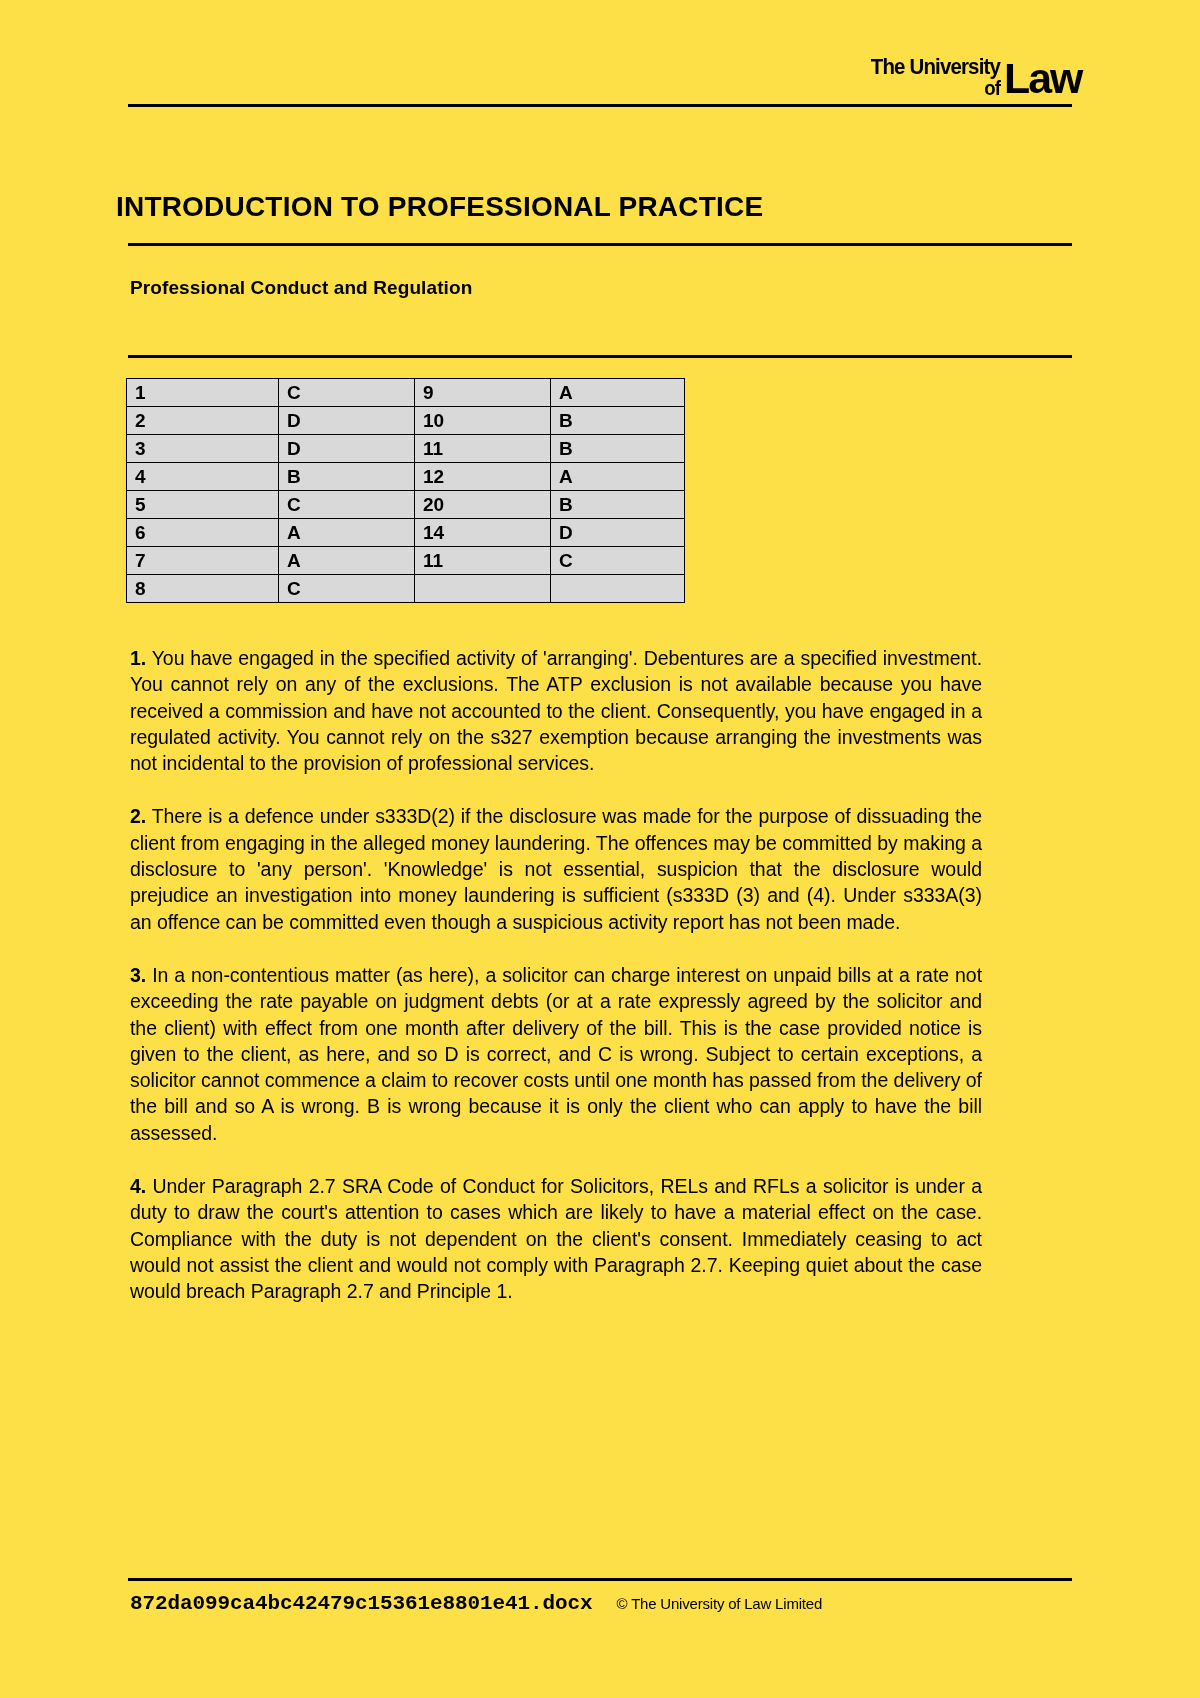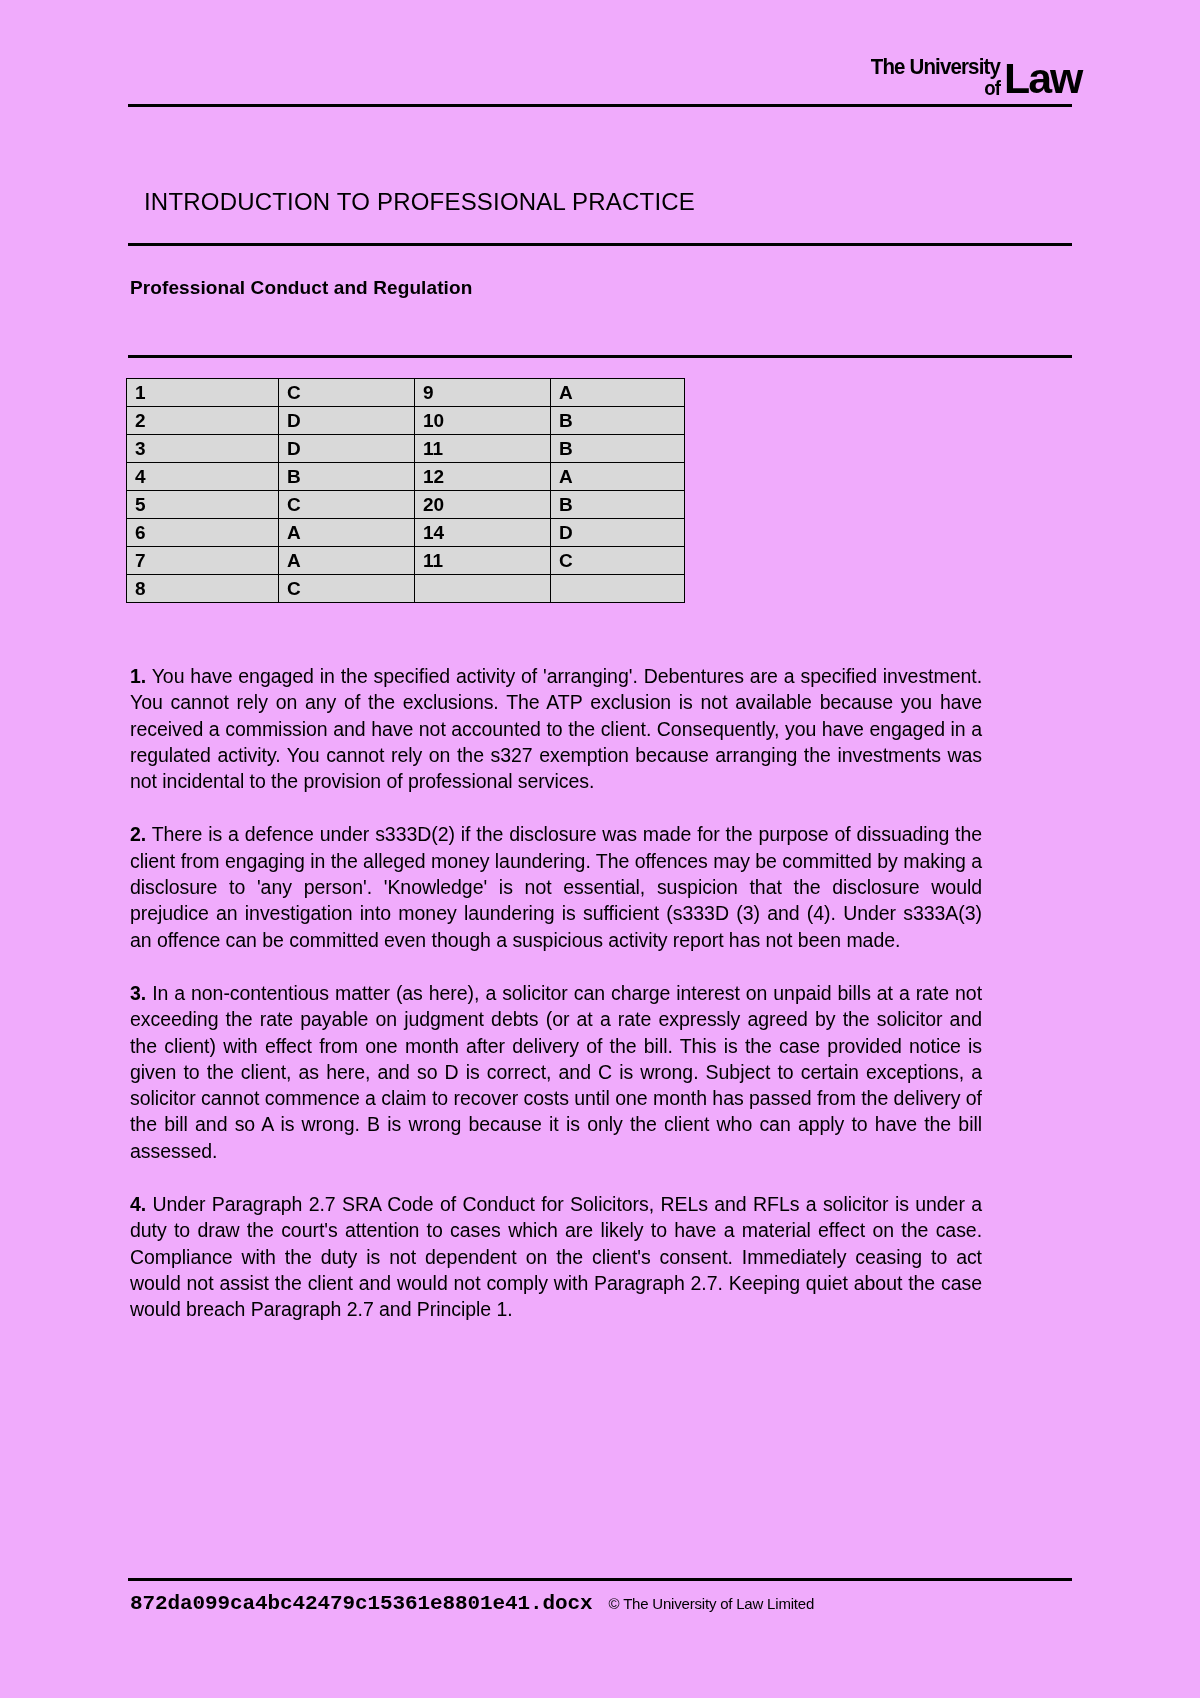--- a/index.html
+++ b/index.html
@@ -11,21 +11,21 @@
   body {
     font-family: "Liberation Sans", sans-serif;
     color: #000000;
     -webkit-font-smoothing: none;
   }
   .page {
     position: relative;
     width: 1200px;
     height: 1698px;
     margin: 0 auto;
-    background: #f0abfc;
+    background: #fde047;
     box-sizing: border-box;
     overflow: hidden;
   }
 
   
   .logo-zone {
     position: absolute;
     top: 36px;
     right: 120px;
     height: 62px;
@@ -80,24 +80,24 @@
     height: 0;
   }
   .rule-top      { top: 104px; }
   .rule-under-h1 { top: 243px; }
   .rule-under-sub{ top: 355px; }
   .rule-footer   { top: 1578px; }
 
   
   .doc-title {
     position: absolute;
-    left: 144px;
+    left: 116px;
     top: 172px;
-    font-size: 24px;
-    font-weight: normal;
+    font-size: 28px;
+    font-weight: bold;
     letter-spacing: 0.2px;
     white-space: nowrap;
   }
   .subtitle-block {
     position: absolute;
     left: 130px;
     top: 274px;
     font-size: 19px;
     font-weight: bold;
     line-height: 28px;
@@ -125,21 +125,21 @@
   }
   .answers-table td.col-q1 { width: 143px; }
   .answers-table td.col-a1 { width: 127px; }
   .answers-table td.col-q2 { width: 127px; }
   .answers-table td.col-a2 { width: 125px; }
 
   
   .body-copy {
     position: absolute;
     left: 130px;
-    top: 663px;
+    top: 645px;
     width: 852px;
   }
   .para {
     font-size: 19.5px;
     line-height: 26.3px;
     text-align: justify;
     margin: 0 0 27px 0;
     letter-spacing: -0.05px;
   }
   .para:last-child { margin-bottom: 14px; }
@@ -157,21 +157,21 @@
   }
   .footer-file {
     font-family: Liberation Mono, monospace;
     font-size: 21px;
     font-weight: bold;
     letter-spacing: -0.1px;
   }
   .footer-copy {
     font-family: "Liberation Sans", sans-serif;
     font-size: 15px;
-    margin-left: 16px;
+    margin-left: 24px;
     letter-spacing: -0.2px;
   }
 </style>
 </head>
 <body>
 
 <div class="page">
 
   <div class="logo-zone">
     <div class="logo">

